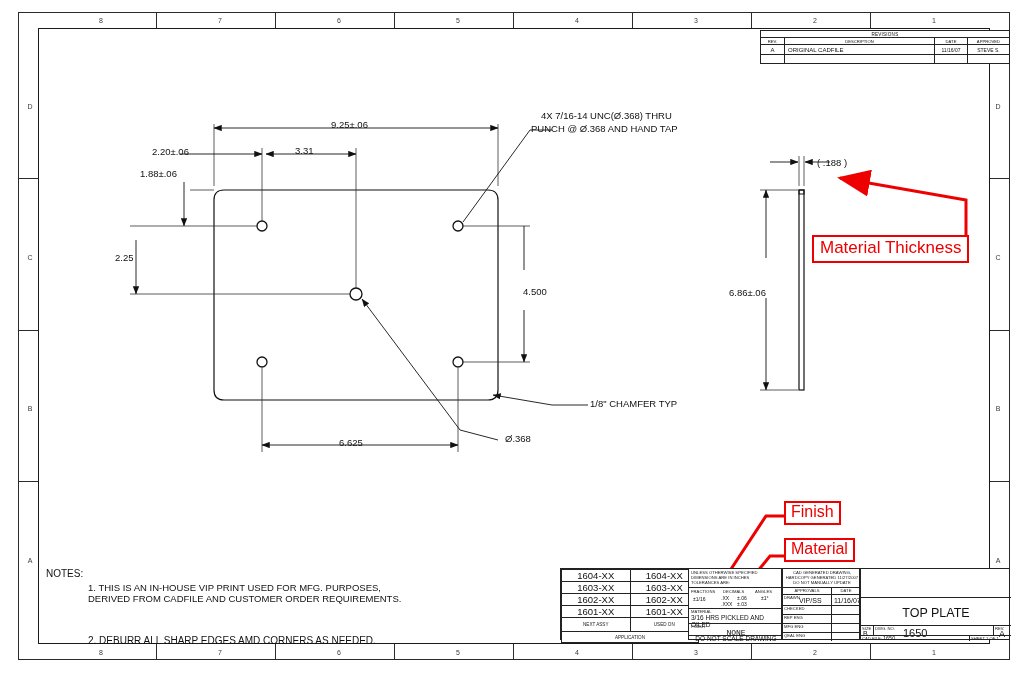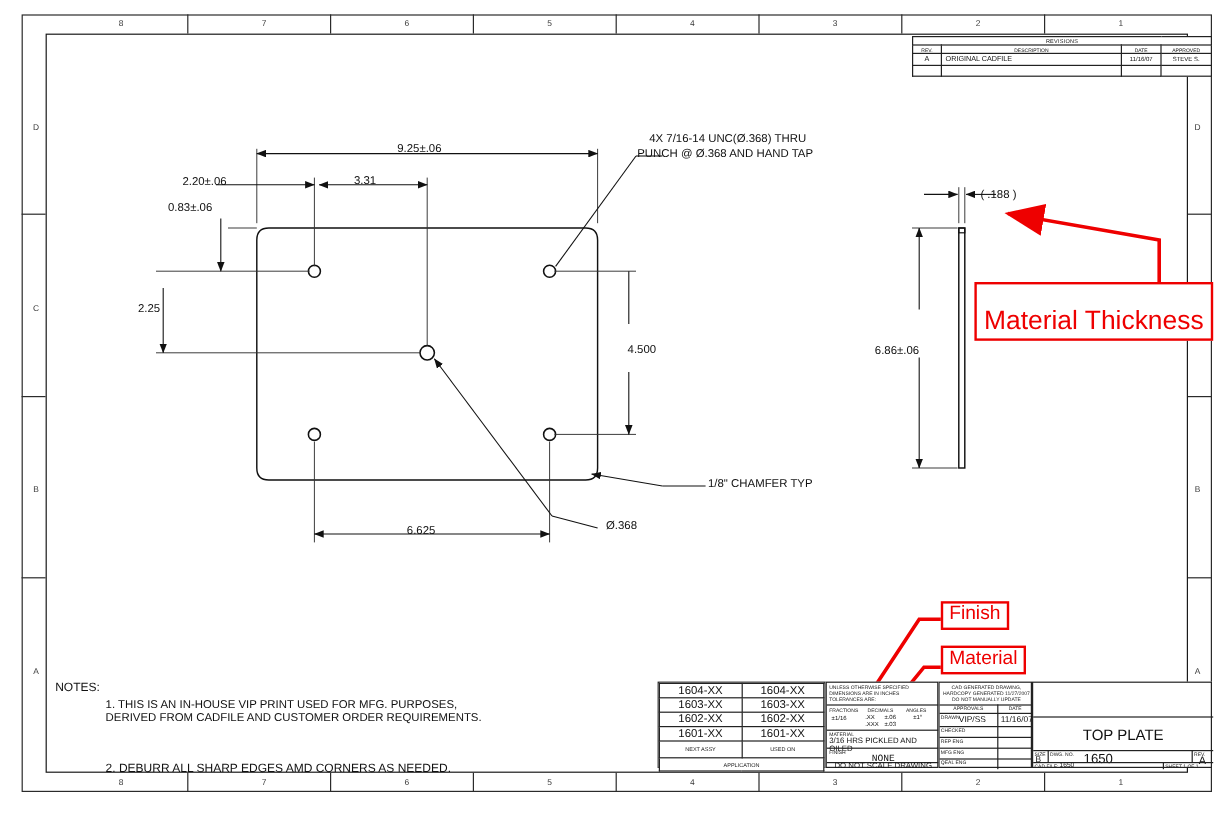--- a/index.html
+++ b/index.html
@@ -42,23 +42,23 @@
     font-family: "Liberation Sans", sans-serif;
     text-align: center;
   }
   .note-txt { font-size: 9px; color: #111; white-space: nowrap; }
 
   
   .red-box {
     border: 2.5px solid #ee0000;
     color: #ee0000;
     background: #ffffff;
-    font-size: 22px;
+    font-size: 17px;
     font-family: "Liberation Sans", sans-serif;
-    padding: 17px 6px 3px 6px;
+    padding: 1px 6px 3px 6px;
     white-space: nowrap;
     line-height: 1.15;
   }
   .red-box.sm { font-size: 16px; padding: 0px 5px 2px 5px; }
 
   
   table.tb {
     border-collapse: collapse;
     font-family: "Liberation Sans", sans-serif;
     color: #111;
@@ -202,21 +202,21 @@
     <line x1="363" y1="122" x2="430" y2="30" stroke="#111" stroke-width="0.9"></line>
     <line x1="430" y1="30" x2="452" y2="30" stroke="#111" stroke-width="0.9"></line>
 
     <line x1="393" y1="295" x2="452" y2="305" stroke="#111" stroke-width="0.9" marker-start="url(#arS)"></line>
     <line x1="452" y1="305" x2="488" y2="305" stroke="#111" stroke-width="0.9"></line>
   </svg>
 
   <div class="abs dim-txt" style="left:331px; top:119px;">9.25±.06</div>
   <div class="abs dim-txt" style="left:152px; top:146px;">2.20±.06</div>
   <div class="abs dim-txt" style="left:295px; top:145px;">3.31</div>
-  <div class="abs dim-txt" style="left:140px; top:168px;">0.83±.06</div>
+  <div class="abs dim-txt" style="left:140px; top:168px;">1.88±.06</div>
   <div class="abs dim-txt" style="left:115px; top:252px;">2.25</div>
   <div class="abs dim-txt" style="left:523px; top:286px;">4.500</div>
   <div class="abs dim-txt" style="left:339px; top:437px;">6.625</div>
   <div class="abs dim-txt" style="left:505px; top:433px;">Ø.368</div>
 
   <div class="abs dim-txt" style="left:541px; top:110px;">4X 7/16-14 UNC(Ø.368) THRU</div>
   <div class="abs dim-txt" style="left:531px; top:123px;">PUNCH @ Ø.368 AND HAND TAP</div>
   <div class="abs dim-txt" style="left:590px; top:398px;">1/8" CHAMFER TYP</div>
 
   <svg class="abs" style="left:740px; top:150px;" width="160" height="260">
@@ -302,21 +302,21 @@
 
   <div class="abs" style="left:46px; top:568px;">
     <div class="note-txt" style="font-size:10px; position:absolute; left:0; top:0;">NOTES:</div>
     <div class="note-txt" style="font-size:9.5px; position:absolute; left:42px; top:14px;">1.  THIS IS AN IN-HOUSE VIP PRINT USED FOR MFG. PURPOSES,</div>
     <div class="note-txt" style="font-size:9.5px; position:absolute; left:42px; top:25px;">      DERIVED FROM CADFILE AND CUSTOMER ORDER REQUIREMENTS.</div>
     <div class="note-txt" style="font-size:10px; position:absolute; left:42px; top:36px;margin-top:31px;">2.  DEBURR ALL SHARP EDGES AMD CORNERS AS NEEDED.</div>
   </div>
 
   <div class="abs" id="titleblock">
 
-    <div class="abs tbx" style="left:0px; top:0px; width:140px; height:72px;">
+    <div class="abs tbx" style="left:12px; top:0px; width:140px; height:72px;">
       <table class="tb" style="width:100%; height:100%;">
         <tbody>
             <tr>
           <td class="pt-cell" style="width:50%; height:11px;">1604-XX</td>
           <td class="pt-cell" style="width:50%;">1604-XX</td>
         </tr>
         <tr>
           <td class="pt-cell" style="height:11px;">1603-XX</td>
           <td class="pt-cell">1603-XX</td>
         </tr>

